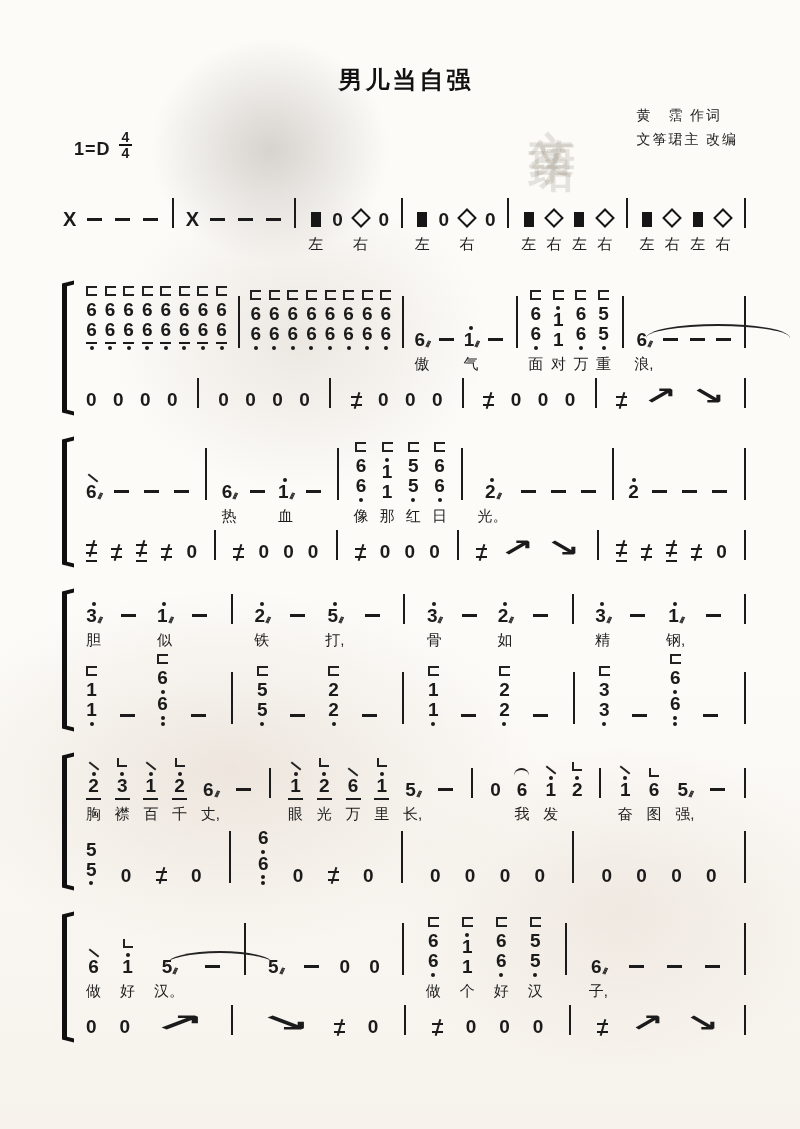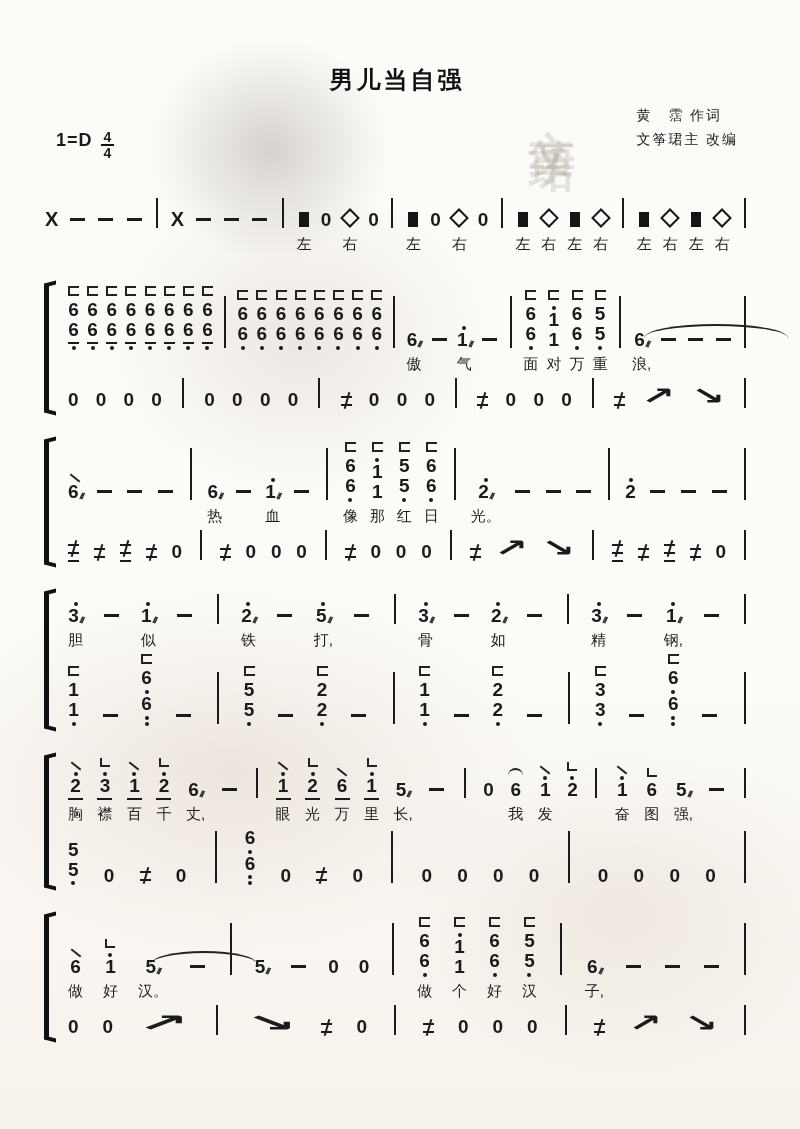--- a/index.html
+++ b/index.html
@@ -16,32 +16,32 @@
       radial-gradient(ellipse 260px 210px at 300px 340px, rgba(198,184,172,.30), transparent 72%),
       radial-gradient(ellipse 430px 250px at 230px 770px, rgba(214,197,182,.38), transparent 72%),
       radial-gradient(ellipse 330px 230px at 620px 910px, rgba(220,206,193,.34), transparent 72%),
       linear-gradient(180deg, rgba(255,255,255,0) 60%, rgba(236,224,212,.35) 100%);
   }
   .watermark{
     position:absolute;left:522px;top:92px;z-index:0;
     writing-mode:vertical-rl;font-size:46px;font-weight:bold;
     color:rgba(145,135,125,.22);letter-spacing:10px;pointer-events:none;
   }
-  .sheet{position:relative;z-index:1;padding:0 50px 0 44px}
+  .sheet{position:relative;z-index:1;padding:0 50px 0 62px}
   .hdr{position:relative;height:176px}
   .title{
     position:absolute;top:64px;left:0;right:0;text-align:center;
     font-size:24px;font-weight:bold;letter-spacing:3px;color:#111;
   }
   .credits{
     position:absolute;top:104px;right:12px;text-align:left;
     font-family:"Liberation Serif","DejaVu Serif",serif;
     font-size:14px;line-height:24px;letter-spacing:2px;color:#222;
   }
-  .keysig{position:absolute;left:12px;top:130px;display:flex;align-items:flex-start;gap:8px}
+  .keysig{position:absolute;left:12px;top:130px;display:flex;align-items:flex-end;gap:8px}
   .keysig .kt{font-size:18px;font-weight:bold;letter-spacing:1px}
   .frac{display:inline-flex;flex-direction:column;align-items:center;line-height:1}
   .frac .fn{font-size:14px;font-weight:bold;padding:0 3px}
   .frac .fd{font-size:14px;font-weight:bold;border-top:2px solid #111;padding:0 3px}
   
   .system{display:flex;margin-top:24px;align-items:stretch}
   .system.first{margin-top:18px}
   .brk{width:8px;margin:2px 10px 2px 0;border-left:5px solid #101010;position:relative;border-radius:2px}
   .brk::before,.brk::after{content:"";position:absolute;left:-5px;width:12px;height:4px;background:#101010}
   .brk::before{top:-2px;transform:skewY(-14deg)}

